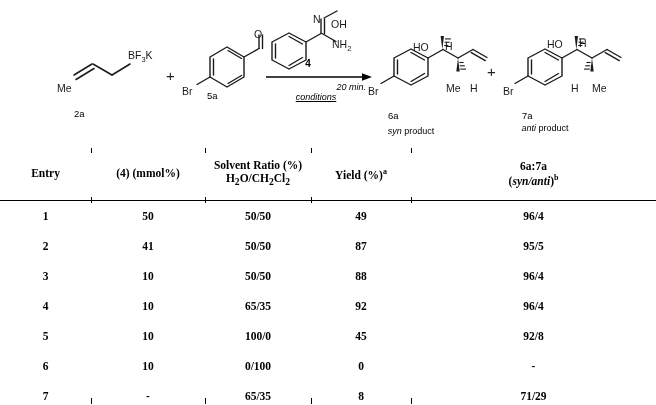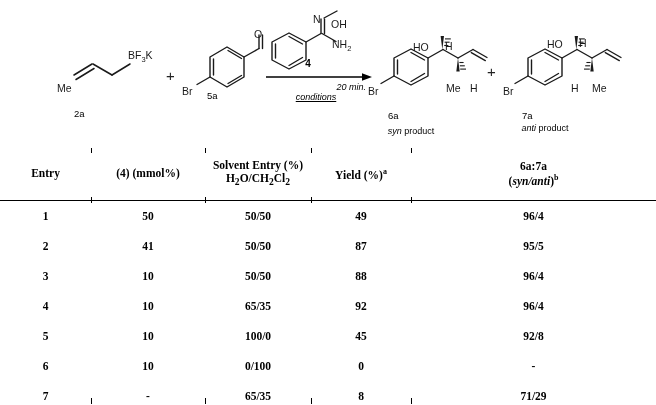--- a/index.html
+++ b/index.html
@@ -259,21 +259,21 @@
     </colgroup>
     <thead>
       <tr class="hdr">
         <th class="rule-top">
           <span>Entry</span>
         </th>
         <th class="rule-top">
           <span>(4) (mmol%)</span>
         </th>
         <th class="rule-top">
-          <span>Solvent Entry (%)</span><br>
+          <span>Solvent Ratio (%)</span><br>
           <span>H<sub>2</sub>O/CH<sub>2</sub>Cl<sub>2</sub></span>
         </th>
         <th class="rule-top">
           <span>Yield (%)</span><sup>a</sup>
         </th>
         <th class="rule-top">
           <span>6a:7a</span><br>
           <span>(<i>syn/anti</i>)</span><sup>b</sup>
         </th>
       </tr>

